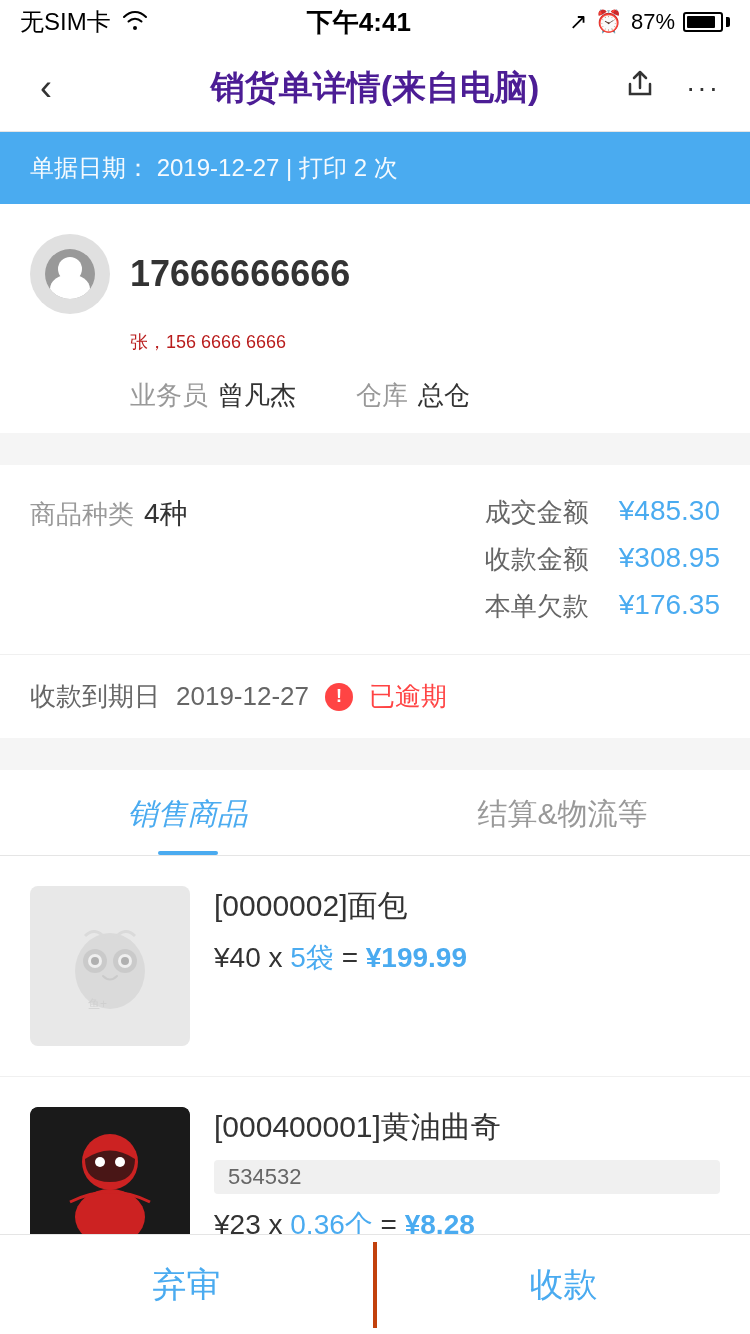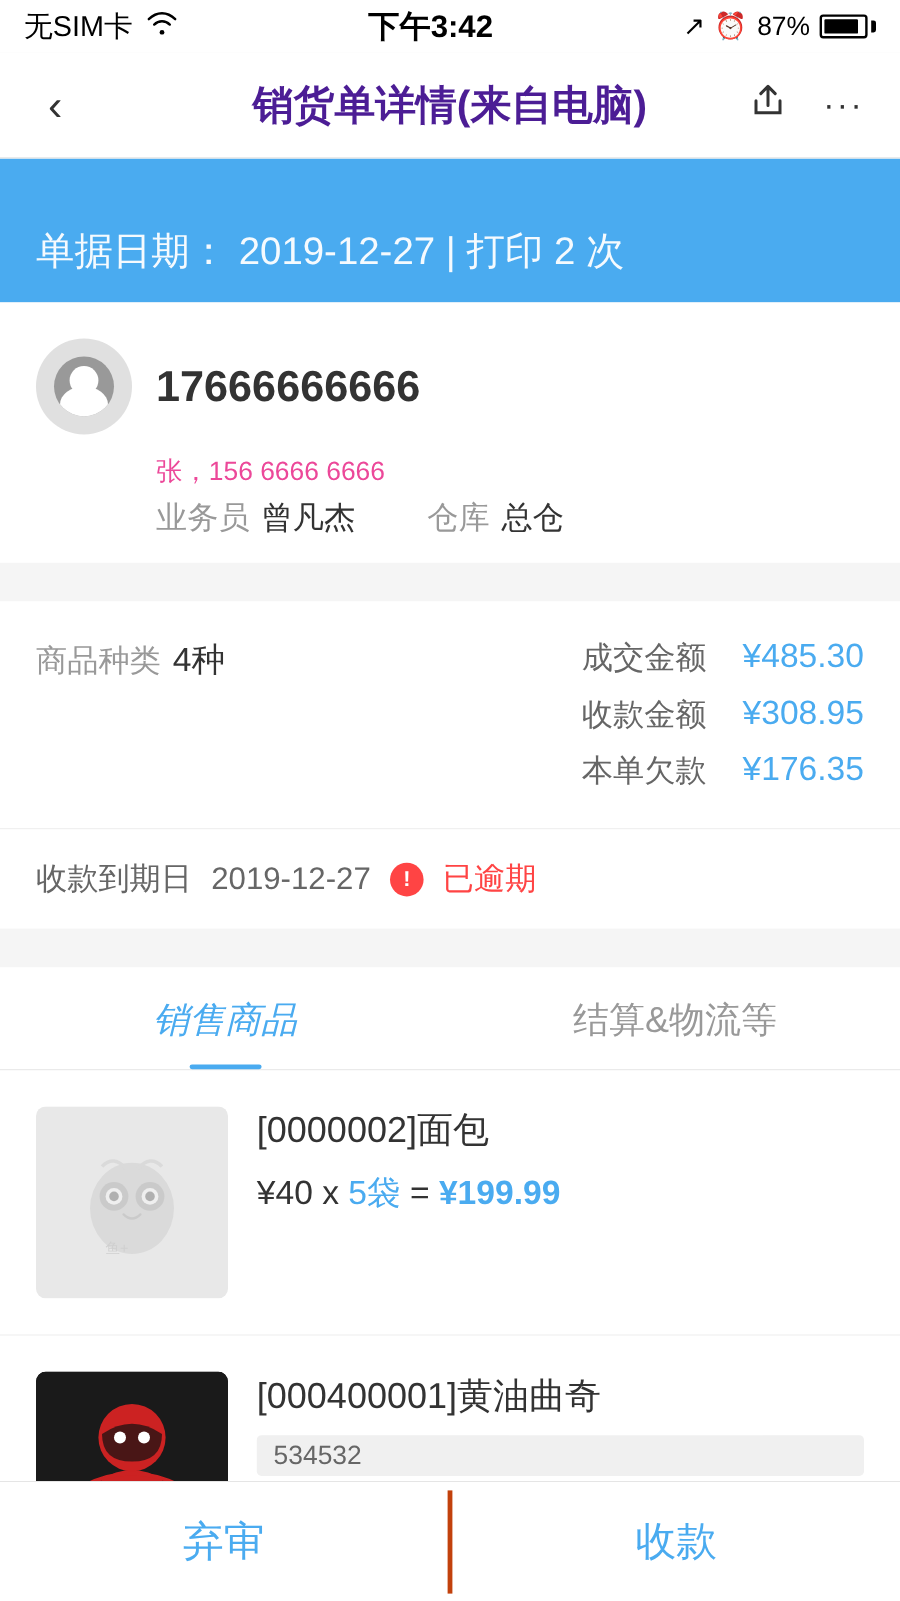--- a/index.html
+++ b/index.html
@@ -103,24 +103,23 @@
       font-size: 12px;
       color: #4AABF0;
       font-weight: bold;
     }
     .status-tag-clock .dot::after {
       content: '⏱';
       font-size: 12px;
       color: #4AABF0;
     }
     .order-date {
-      font-size: 32px;
+      font-size: 24px;
       color: #fff;
       opacity: 0.95;
-      margin-top: 36px;
     }
 
     
     .customer-section {
       background: #fff;
       padding: 30px 30px 20px;
       margin-bottom: 16px;
     }
     .customer-row {
       display: flex;
@@ -165,23 +164,23 @@
       position: absolute;
       bottom: -5px;
       left: 5px;
     }
     .customer-name {
       font-size: 36px;
       font-weight: 600;
       color: #333;
     }
     .customer-info {
-      font-size: 22px;
-      color: #ec4899;
-      margin-bottom: 6px;
+      font-size: 18px;
+      color: #b91c1c;
+      margin-bottom: 24px;
       padding-left: 100px;
     }
     .customer-meta {
       display: flex;
       gap: 60px;
       padding-left: 100px;
       font-size: 26px;
       color: #666;
     }
     .meta-item { display: flex; gap: 10px; text-align: center; }
@@ -409,21 +408,21 @@
   <div class="status-left">
     <span>无SIM卡</span>
     <span>
       <svg width="28" height="20" viewBox="0 0 28 20" fill="none">
         <path d="M14 16a2 2 0 1 1 0 4 2 2 0 0 1 0-4z" fill="#000"></path>
         <path d="M7.5 11.5C9.3 9.7 11.5 8.7 14 8.7s4.7 1 6.5 2.8" stroke="#000" stroke-width="2" fill="none" stroke-linecap="round"></path>
         <path d="M3 7C6.2 3.8 9.9 2 14 2s7.8 1.8 11 5" stroke="#000" stroke-width="2" fill="none" stroke-linecap="round"></path>
       </svg>
     </span>
   </div>
-  <div class="status-center">下午3:42</div>
+  <div class="status-center">下午4:41</div>
   <div class="status-right">
     <span>↗</span>
     <span>⏰</span>
     <span>87%</span>
     <div class="battery-icon">
       <div class="battery-body">
         <div class="battery-fill"></div>
       </div>
       <div class="battery-tip"></div>
     </div>

